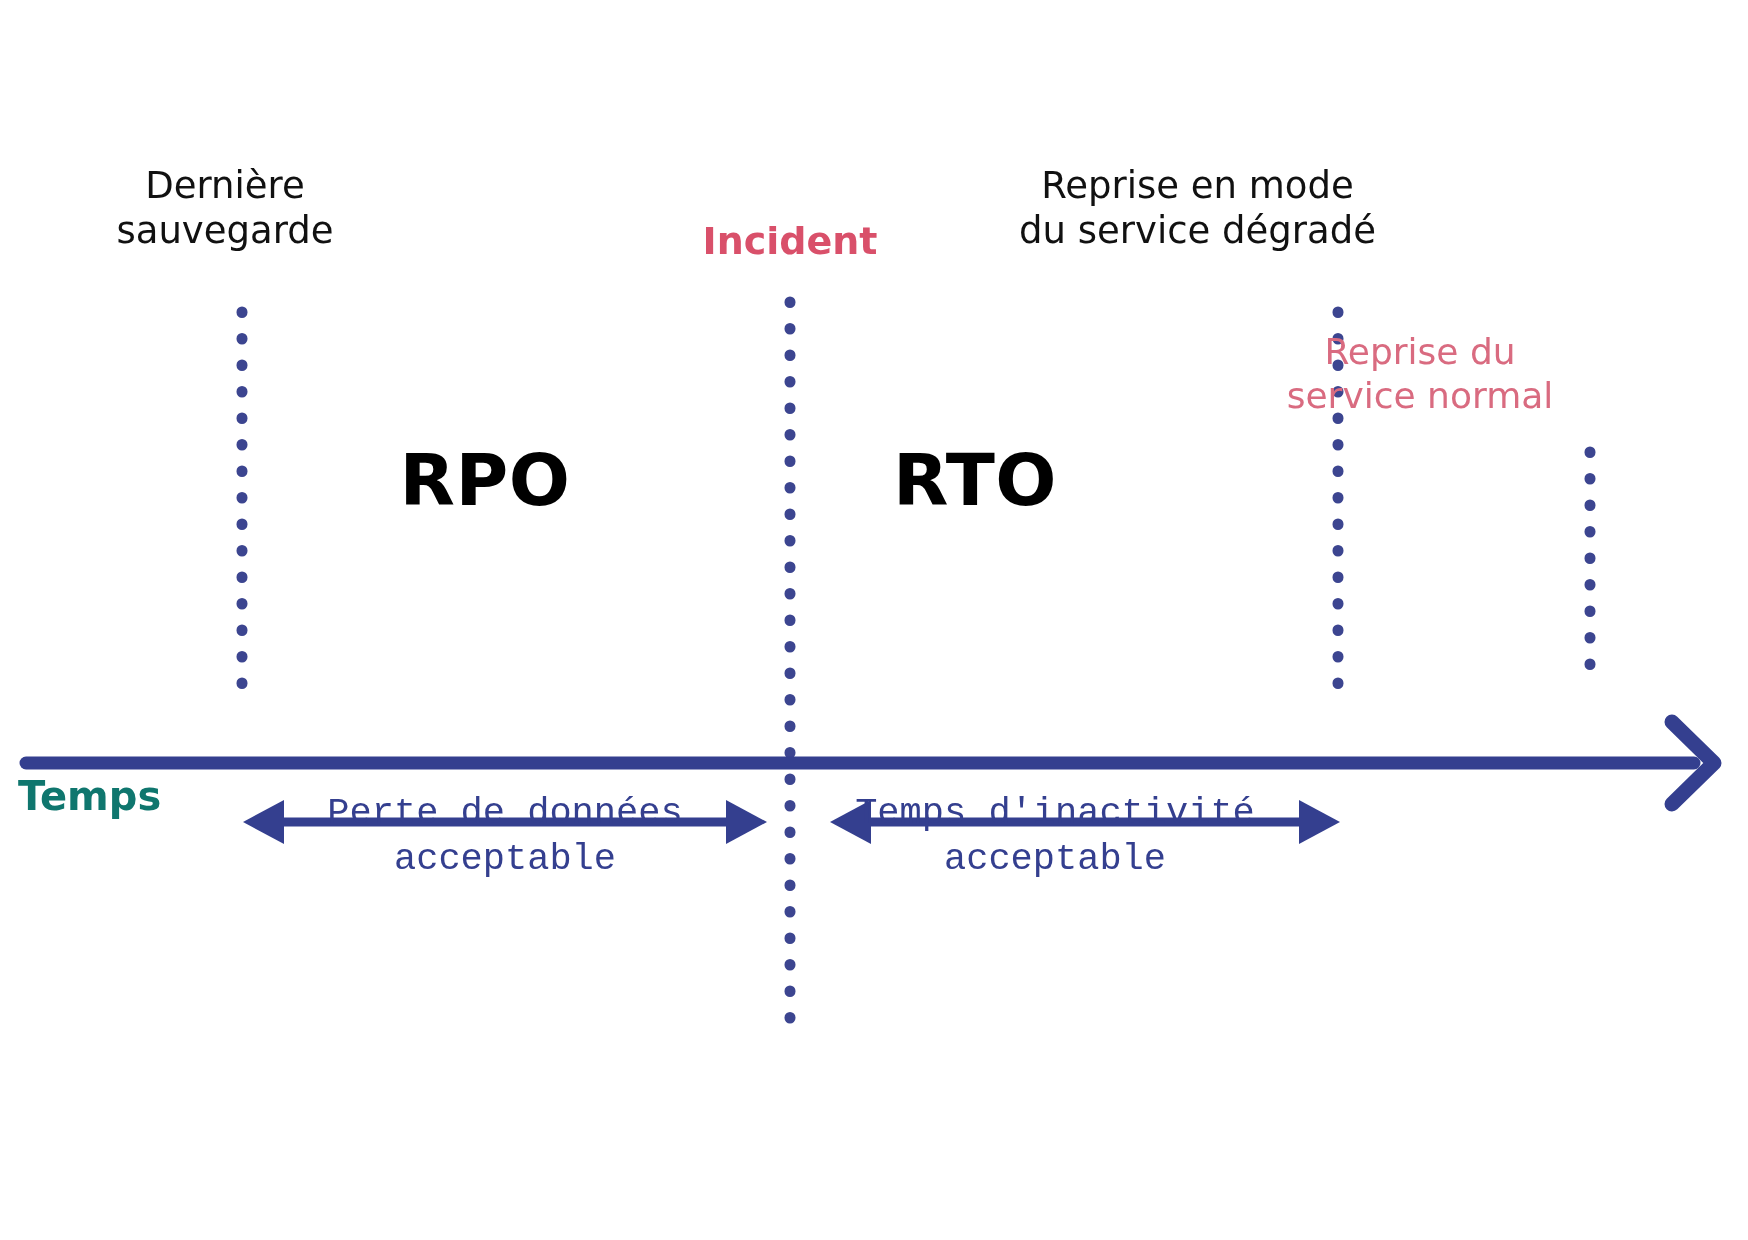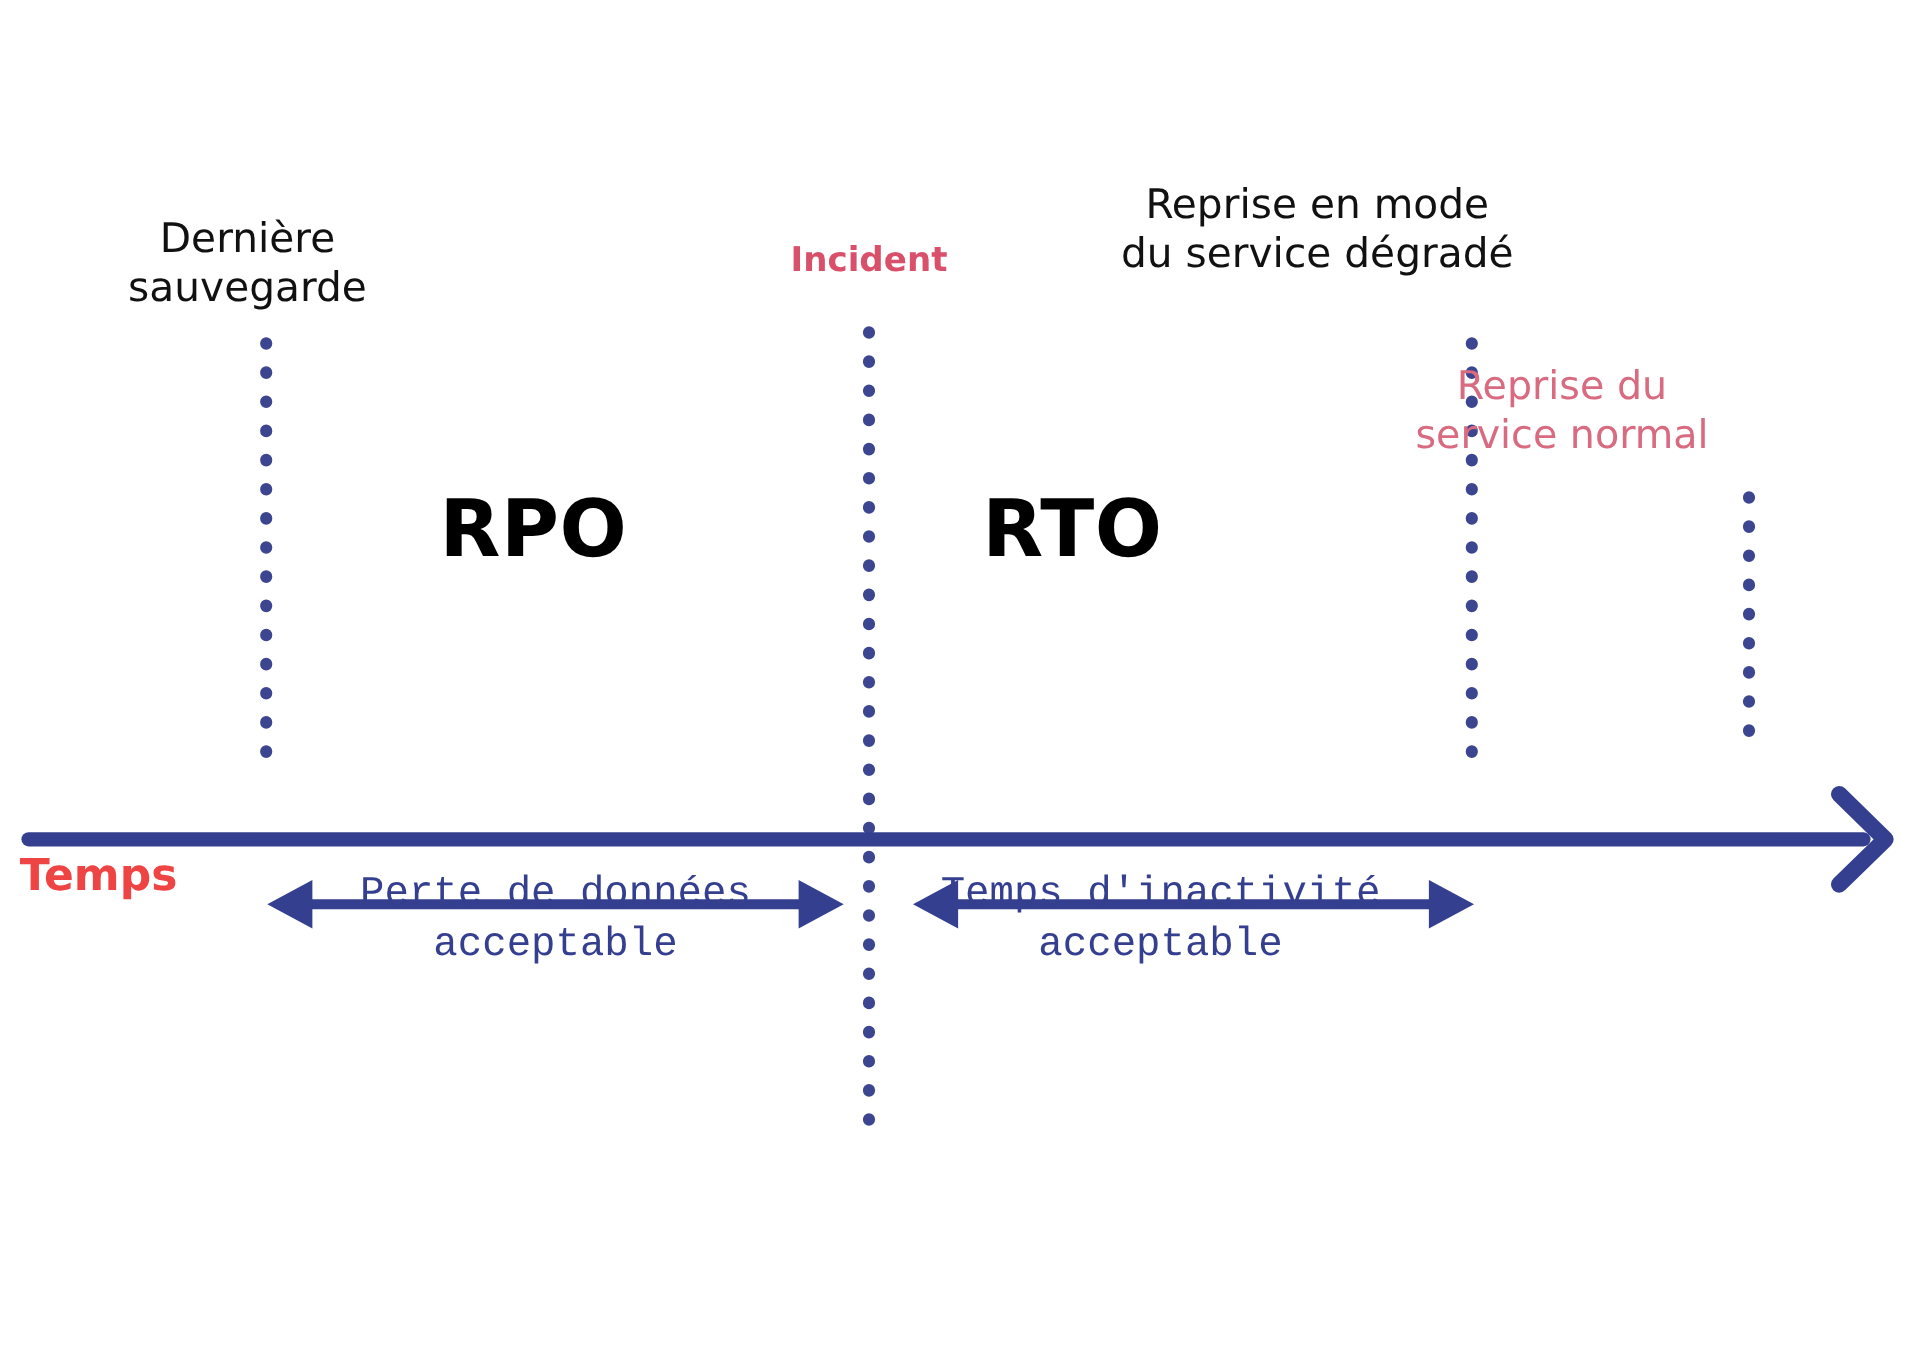--- a/index.html
+++ b/index.html
@@ -22,21 +22,21 @@
   
   .ev-black{
     color:#111111;
     font-size:37px;
     font-weight:400;
     text-align:center;
   }
   
   .ev-pink-bold{
     color:#D9506A;
-    font-size:31px;
+    font-size:38px;
     font-weight:700;
     text-align:center;
   }
   
   .ev-pink{
     color:#D96B80;
     font-size:36px;
     font-weight:400;
     text-align:center;
   }
@@ -51,28 +51,28 @@
   
   .measure-cap{
     color:#343F8F;
     font-size:37px;
     font-weight:400;
     text-align:center;
     line-height:1.25;
   }
   
   .axis-lbl{
-    color:#ef4444;
+    color:#0f766e;
     font-size:40px;
     font-weight:700;
     text-align:left;
   }
 
   
-  #lbl-last-backup{left:60px;  top:163px; width:330px;margin-top:31px;}
+  #lbl-last-backup{left:60px;  top:163px; width:330px;}
   #lbl-incident   {left:620px; top:218px; width:340px;}
   #lbl-degraded   {left:1010px;top:163px; width:375px;}
   #lbl-normal     {left:1275px;top:330px; width:290px;}
 
   #lbl-rpo{left:305px; top:437px; width:360px;}
   #lbl-rto{left:800px; top:437px; width:350px;}
 
   #lbl-dataloss{left:250px; top:790px; width:510px;font-family:Liberation Mono, monospace;}
   #lbl-downtime{left:800px; top:790px; width:510px;font-family:Liberation Mono, monospace;}
 

